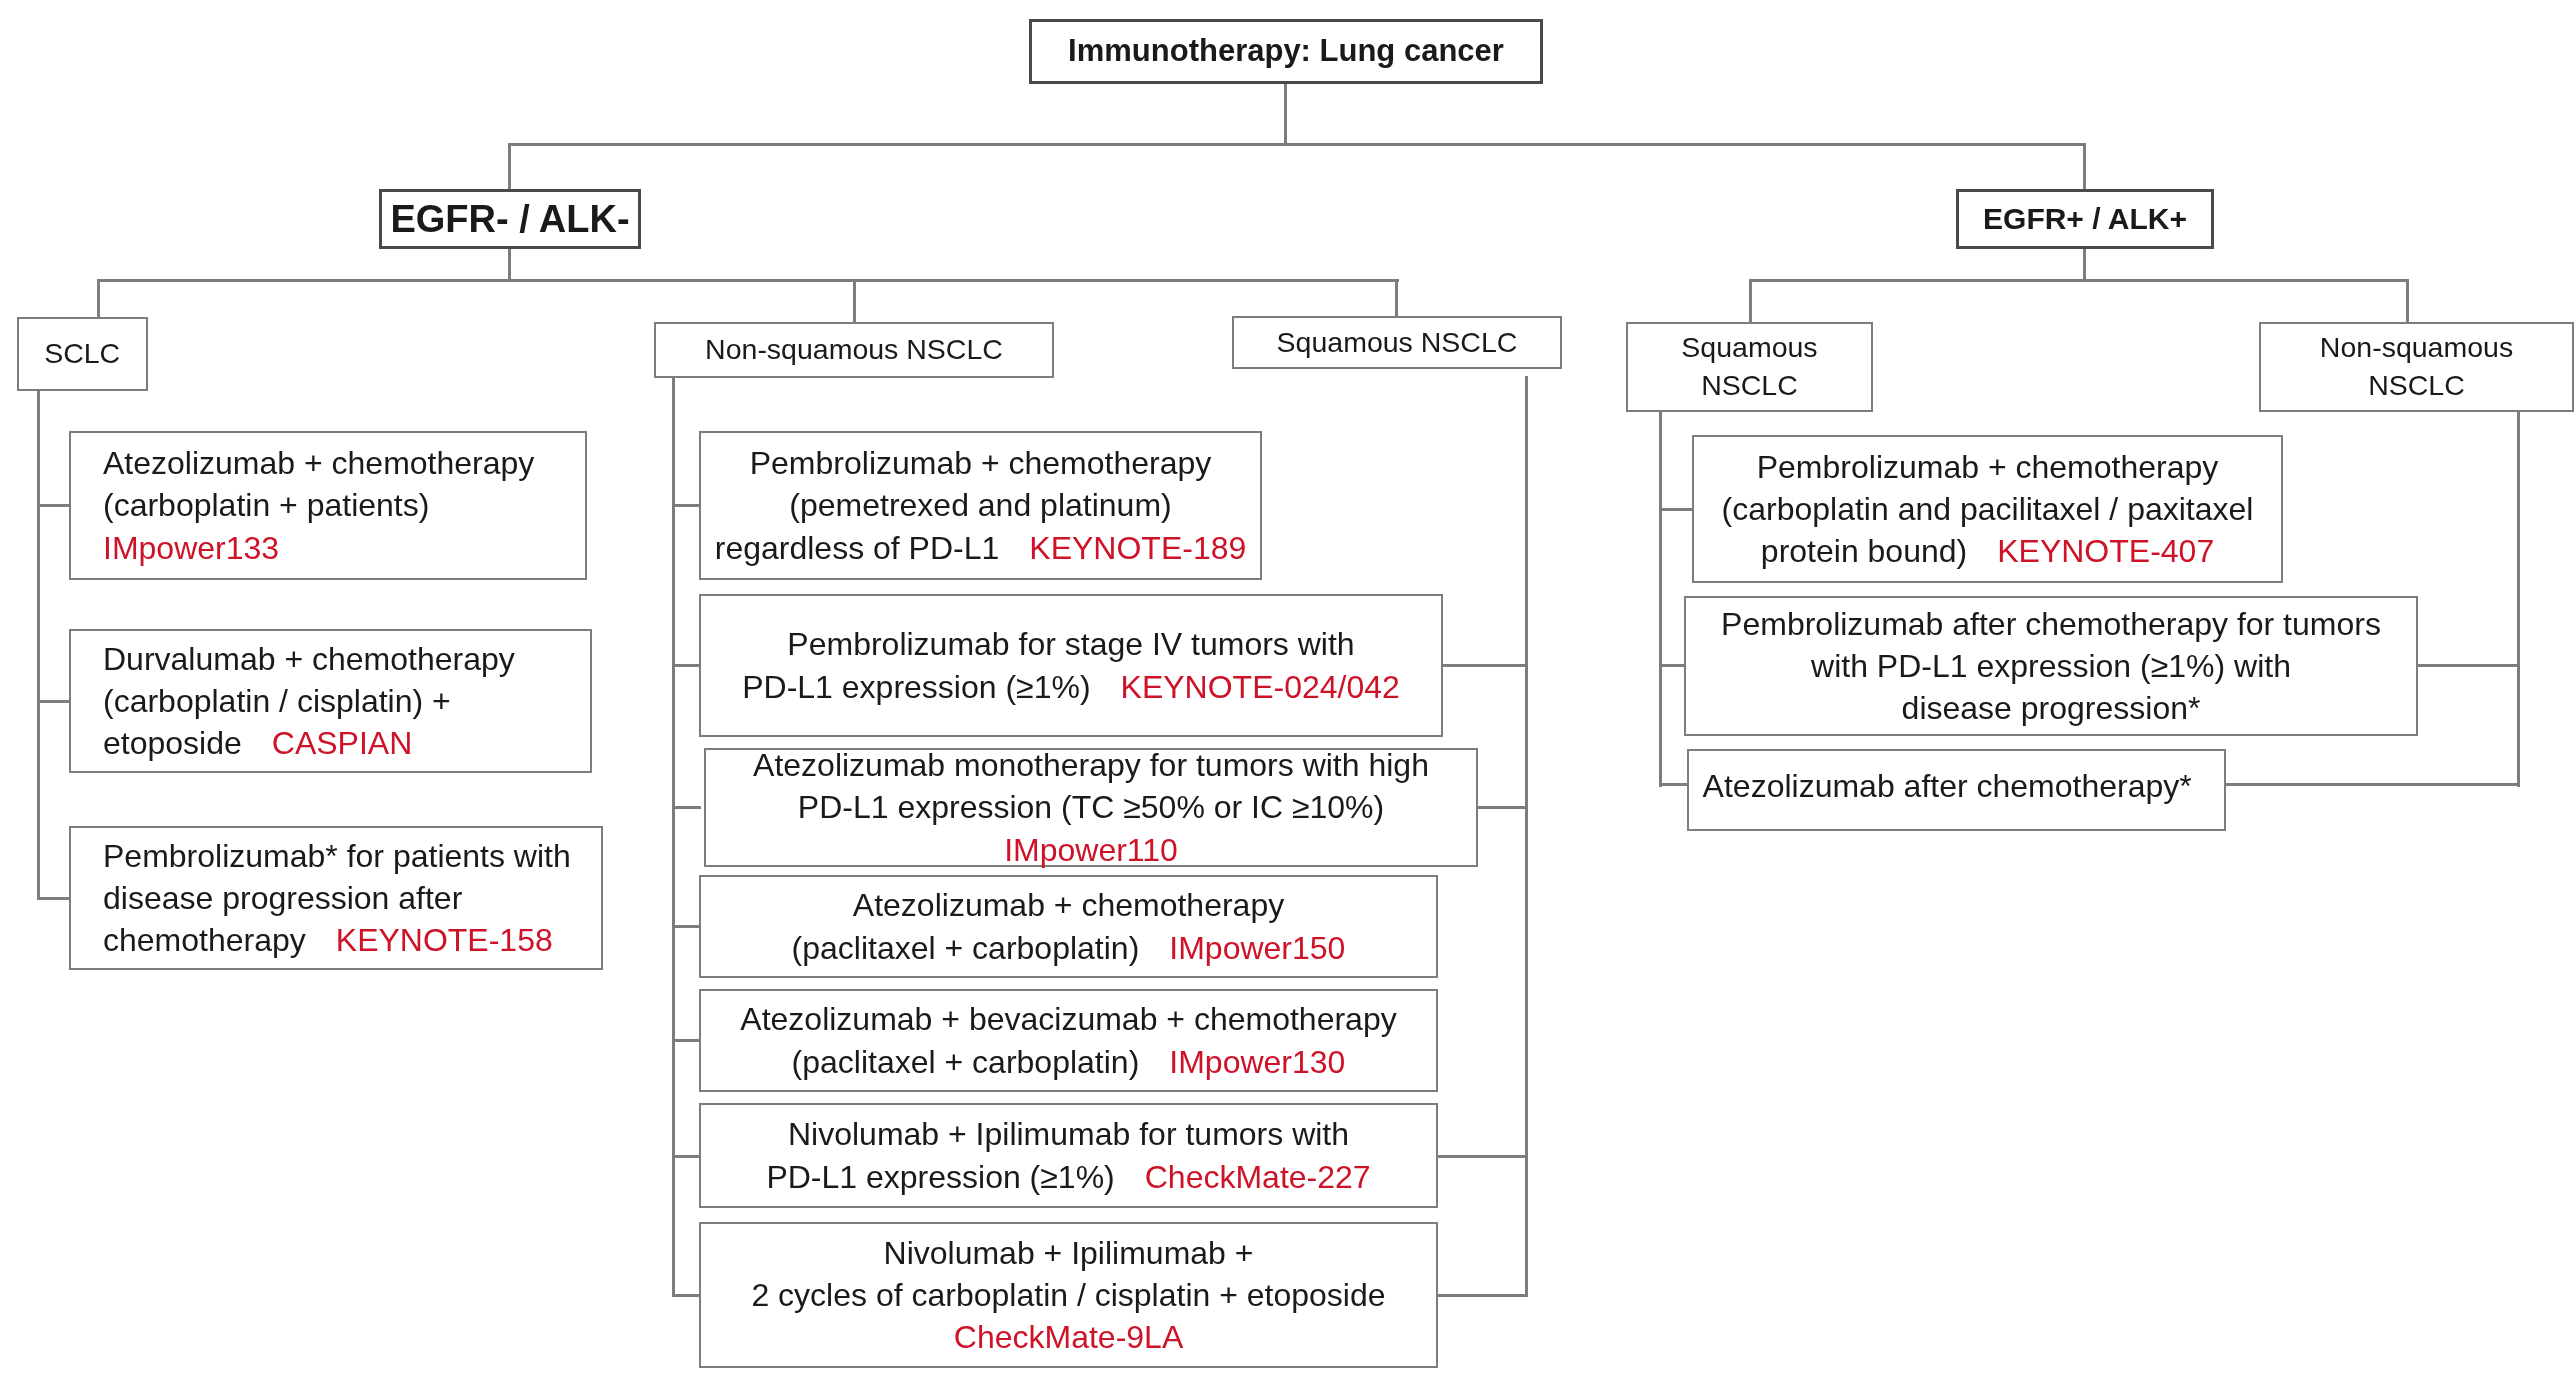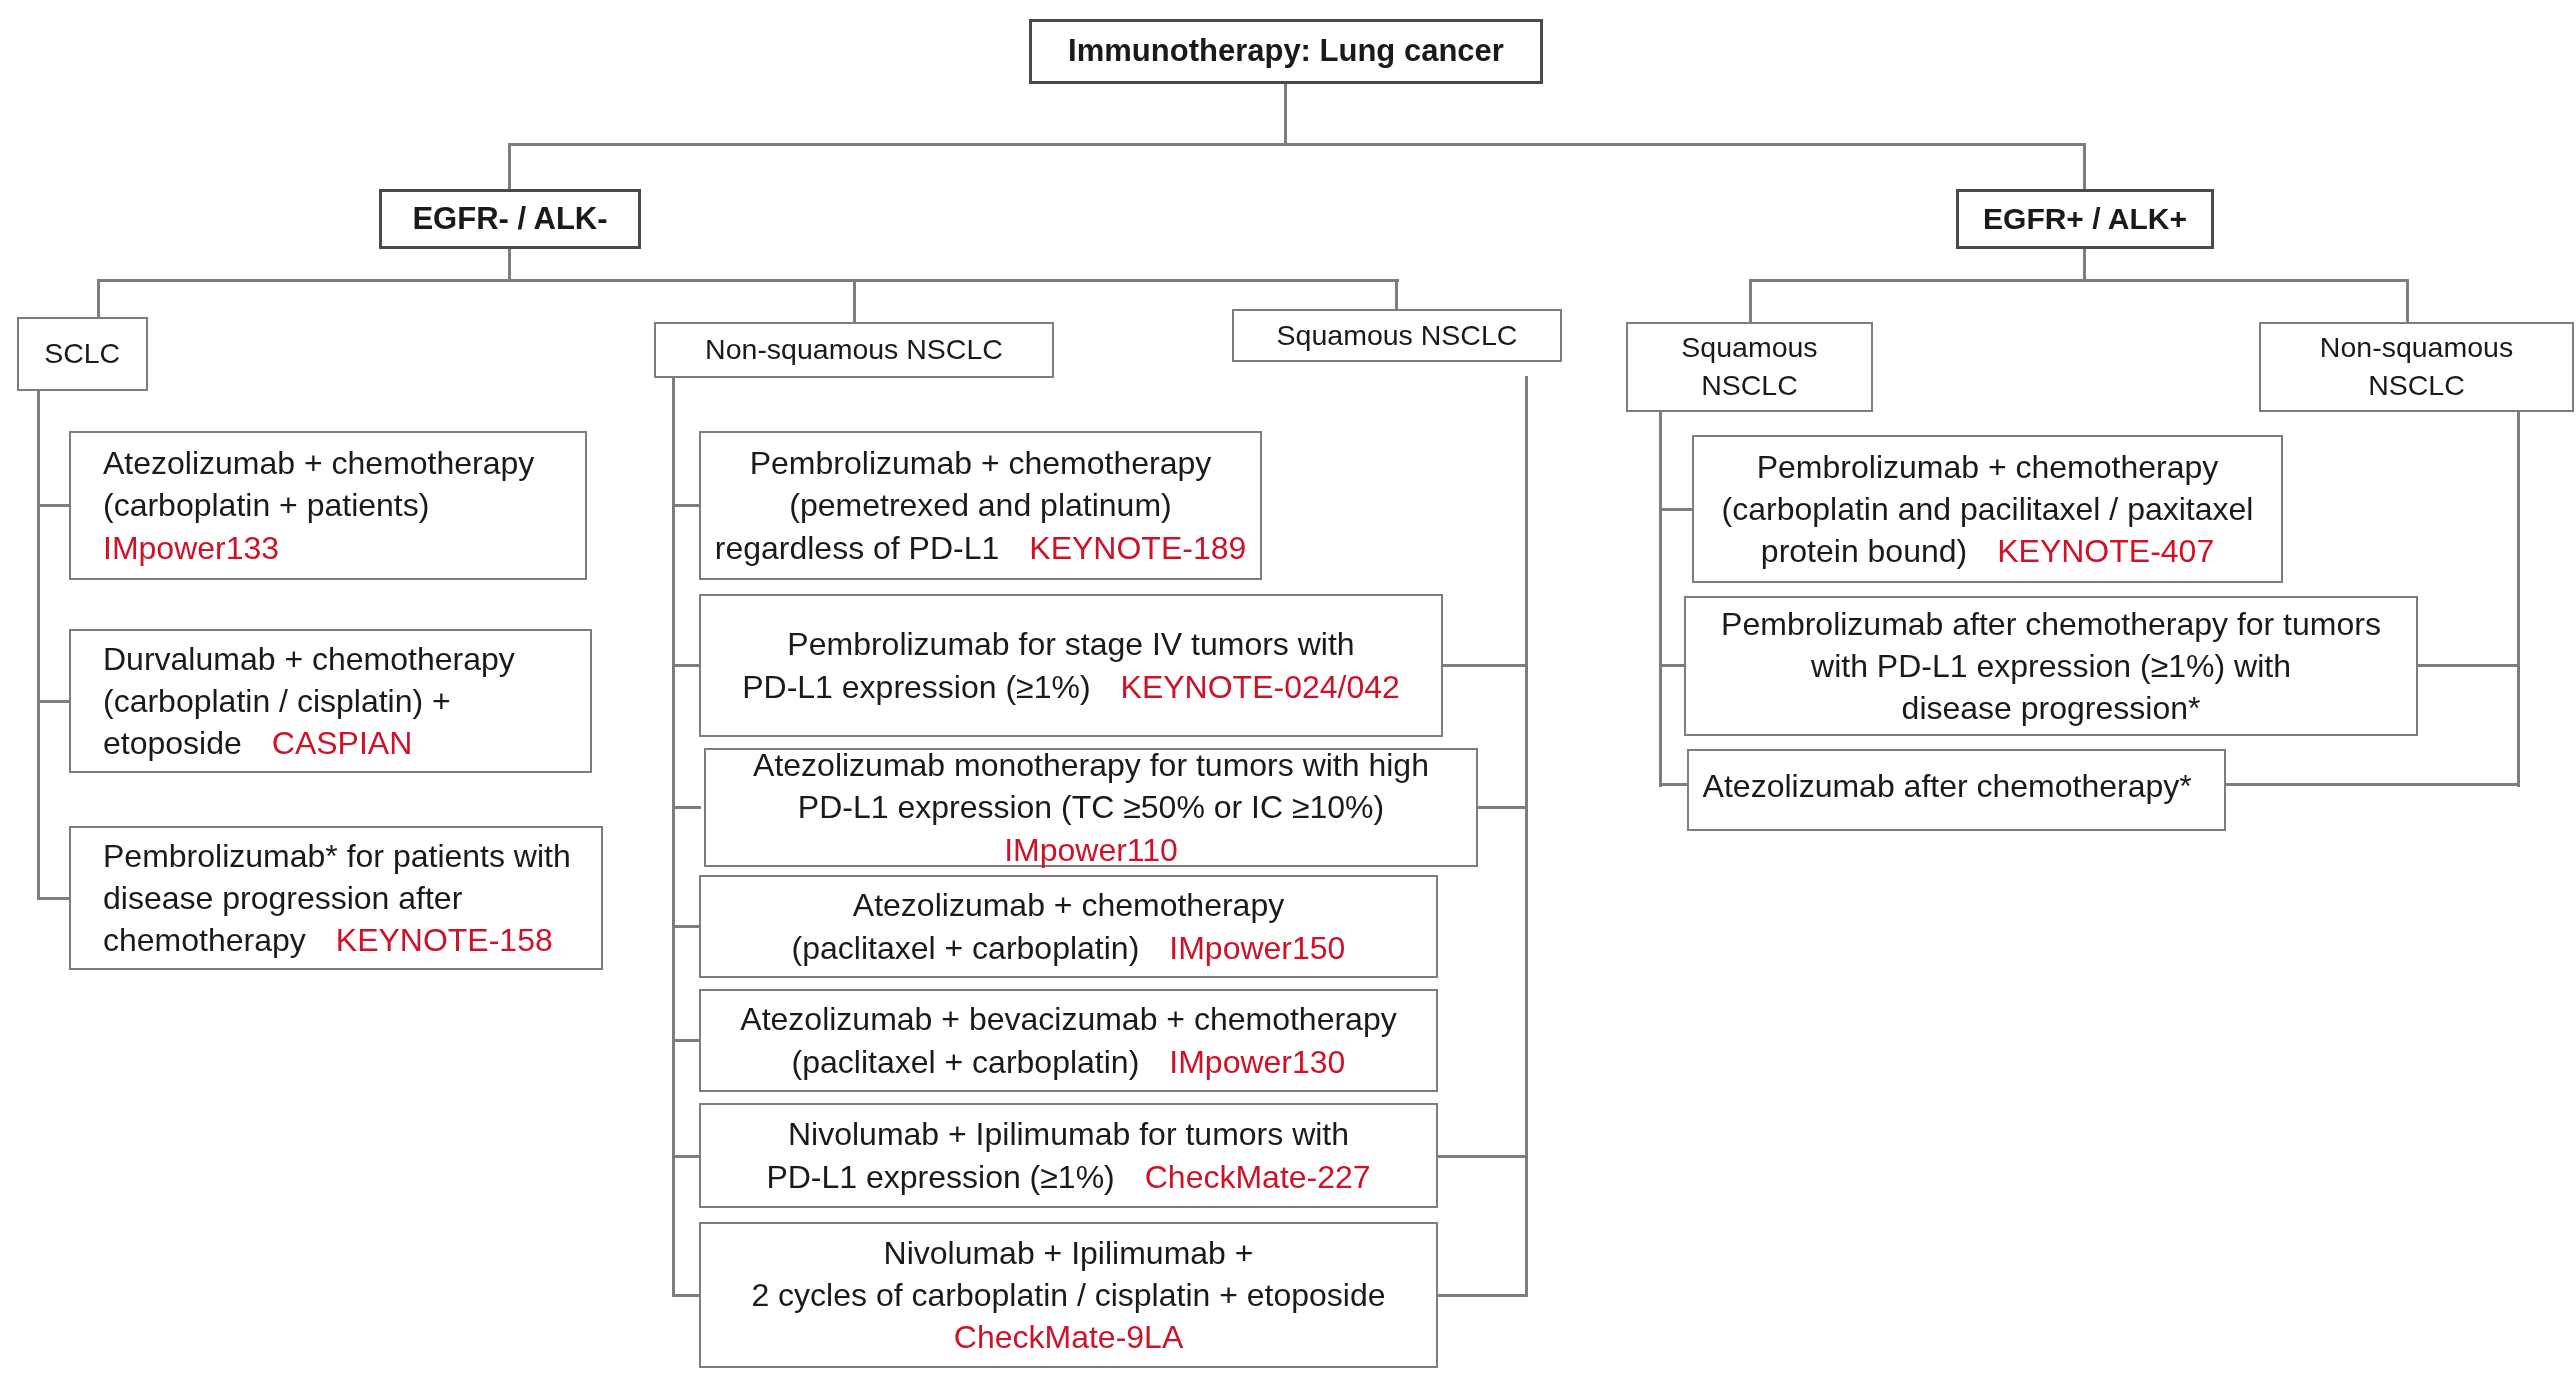--- a/index.html
+++ b/index.html
@@ -77,37 +77,37 @@
   <div class="hl" style="left:1659px;top:783px;width:29px;"></div>
 
   <div class="vl" style="left:2517px;top:411px;height:376px;"></div>
   <div class="hl" style="left:2417px;top:664px;width:102px;"></div>
   <div class="hl" style="left:2225px;top:783px;width:294px;"></div>
 
   <div class="box dark" style="left:1029px;top:18.6px;width:514px;height:65px;">
     <div class="ln">Immunotherapy: Lung cancer</div>
   </div>
 
-  <div class="box dark" style="left:379px;top:189px;width:262px;height:60px;font-size:31px;">
+  <div class="box dark" style="left:379px;top:189px;width:262px;height:60px;font-size:38px;">
     <div class="ln">EGFR- / ALK-</div>
   </div>
 
   <div class="box dark" style="left:1956px;top:189px;width:258px;height:60px;font-size:30px;">
     <div class="ln">EGFR+ / ALK+</div>
   </div>
 
   <div class="box header" style="left:16.7px;top:317px;width:131px;height:74px;">
     <div class="ln">SCLC</div>
   </div>
 
   <div class="box header" style="left:654px;top:322px;width:400px;height:56px;">
     <div class="ln">Non-squamous NSCLC</div>
   </div>
 
-  <div class="box header" style="left:1232px;top:309px;width:330px;height:53px;">
+  <div class="box header" style="left:1232px;top:316px;width:330px;height:53px;">
     <div class="ln">Squamous NSCLC</div>
   </div>
 
   <div class="box header" style="left:1626px;top:322px;width:247px;height:90px;">
     <div class="ln">Squamous</div>
     <div class="ln">NSCLC</div>
   </div>
 
   <div class="box header" style="left:2259px;top:322px;width:315px;height:90px;">
     <div class="ln">Non-squamous</div>

